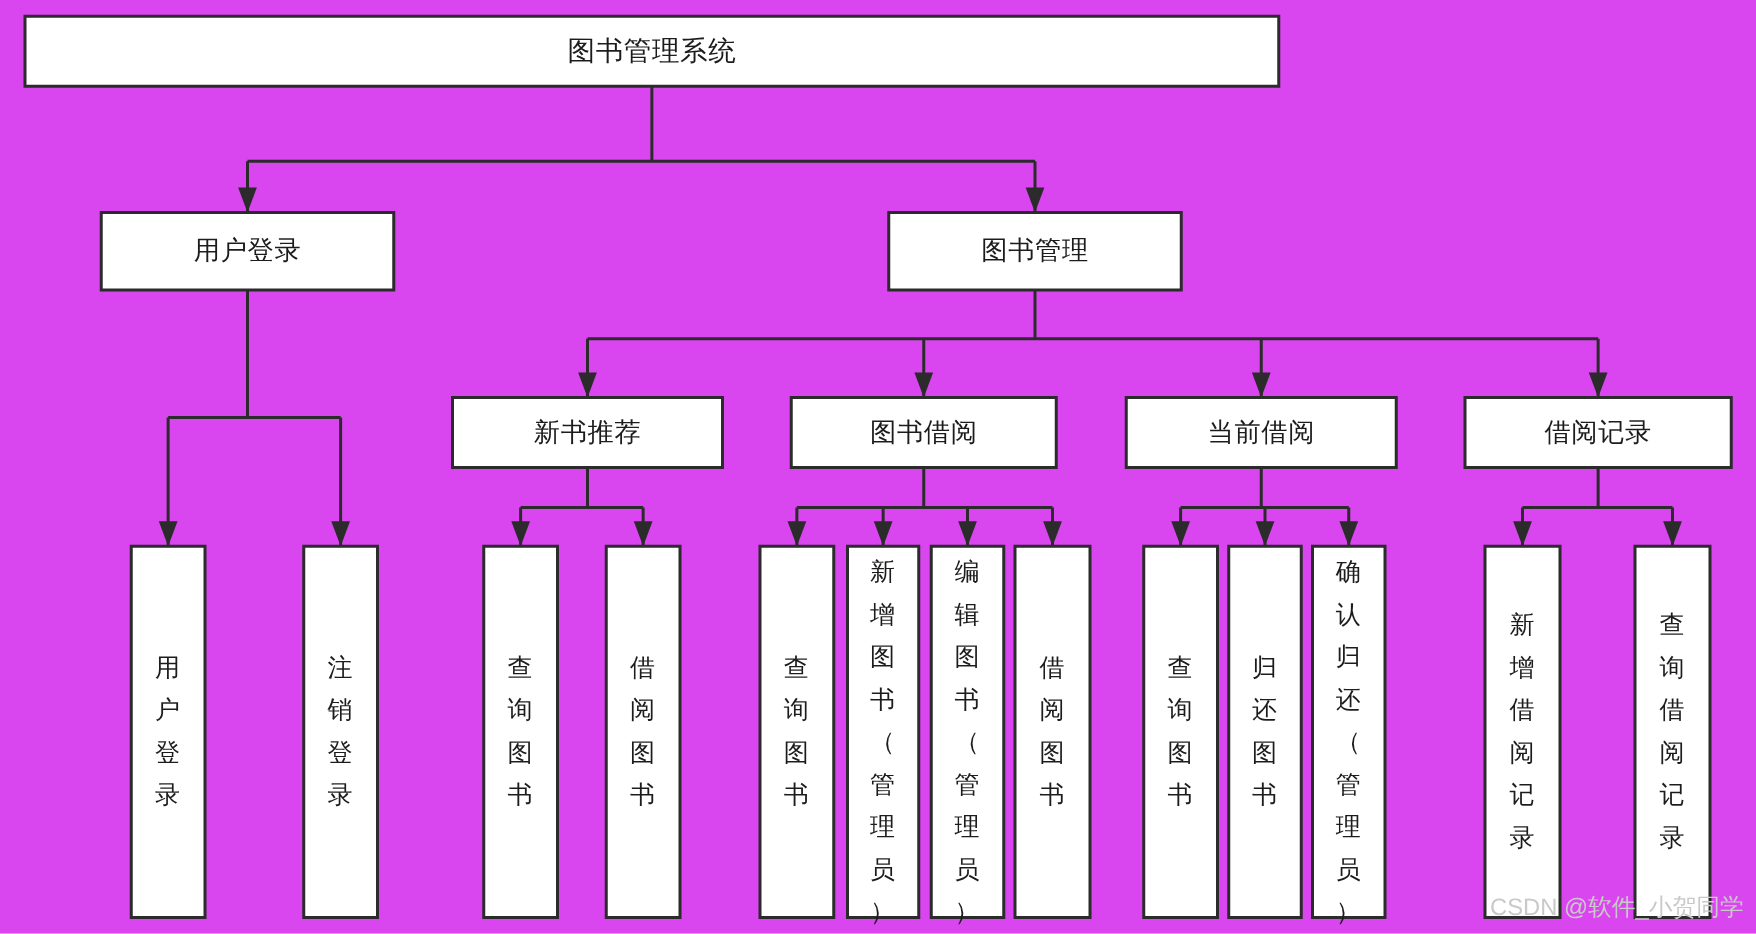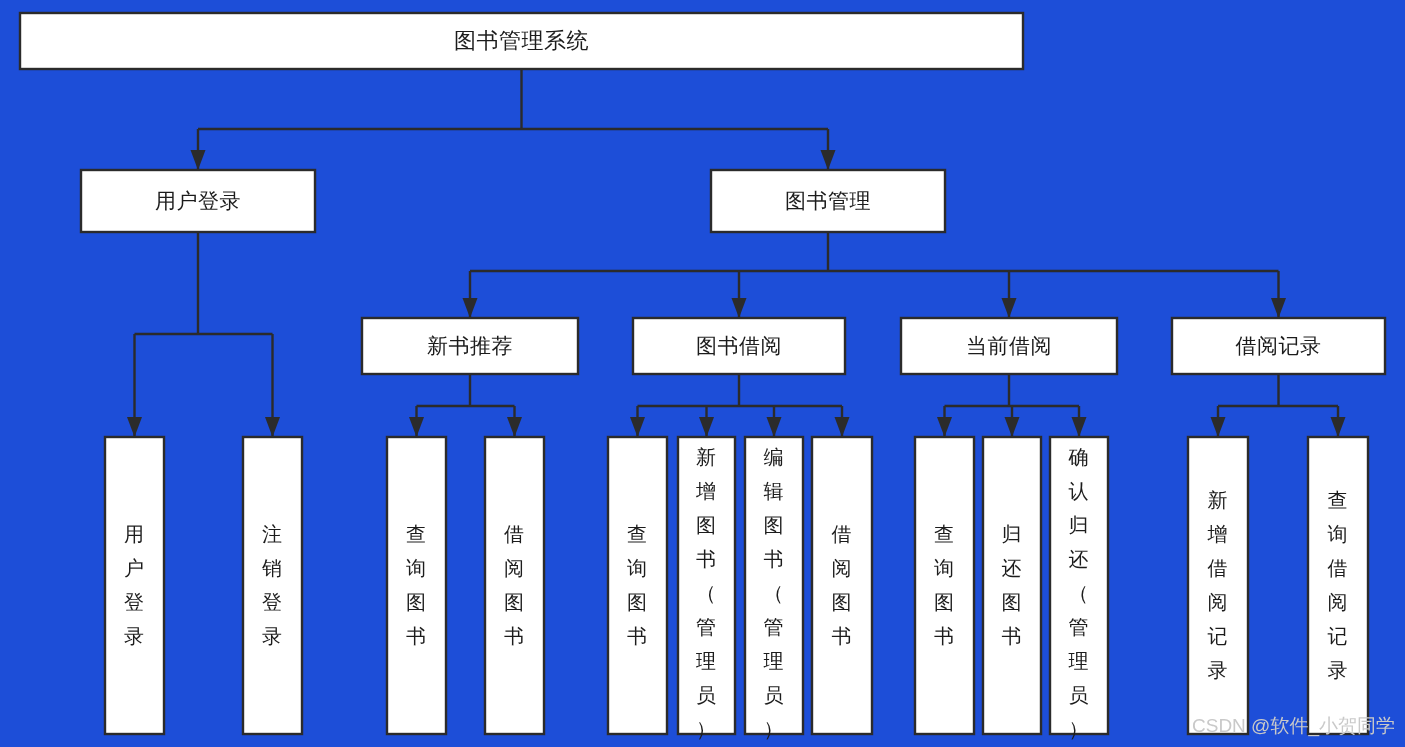--- a/index.html
+++ b/index.html
@@ -8,21 +8,21 @@
     padding: 0;
     background: #ffffff;
   }
   body {
     font-family: "Liberation Sans", "DejaVu Sans", sans-serif;
   }
   #diagram-root {
     position: relative;
     width: 1405px;
     height: 747px;
-    background: #1d4ed8;
+    background: #d946ef;
     overflow: hidden;
   }
   svg.diagram-canvas {
     position: absolute;
     left: 0;
     top: 0;
     width: 1405px;
     height: 747px;
     display: block;
   }

